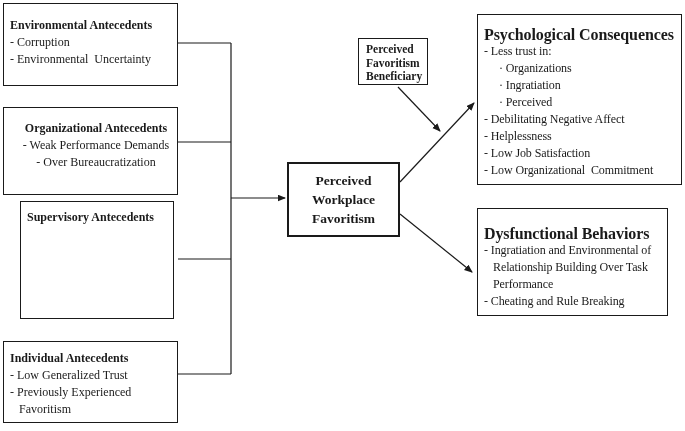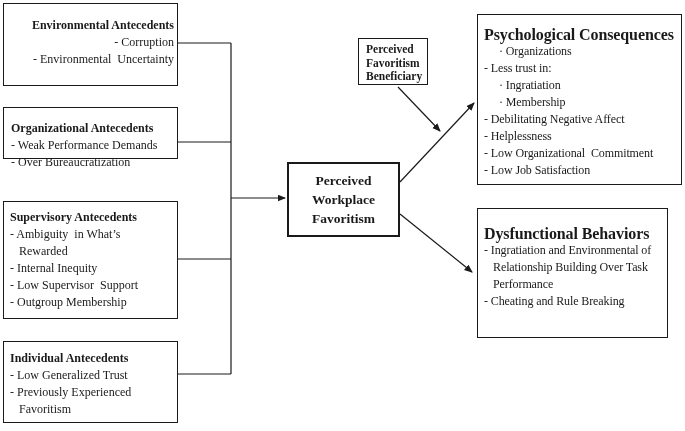--- a/index.html
+++ b/index.html
@@ -10,27 +10,27 @@
   }
   .box {
     position:absolute; box-sizing:border-box; background:#ffffff;
     border:1.5px solid #1a1a1a; font-size:12px; line-height:17px;
   }
   .box .title { font-weight:bold; white-space:pre; }
   .box .line  { white-space:pre; }
   .line.ind1  { padding-left:9px; }
   .line.ind2  { padding-left:15px; }
 
-  #box-env  { left:3px;  top:3px;   width:175px; height:83px;  padding:13px 3px 0 6px;text-align:right; }
-  #box-org  { left:3px;  top:107px; width:175px; height:52px;  padding:12px 3px 0 7px; }
-  #box-sup  { left:3px;  top:201px; width:175px; height:118px; padding:7px 3px 0 6px; }
+  #box-env  { left:3px;  top:3px;   width:175px; height:83px;  padding:13px 3px 0 6px; }
+  #box-org  { left:3px;  top:107px; width:175px; height:88px;  padding:12px 3px 0 14px;text-align:center; }
+  #box-sup  { left:20px;  top:201px; width:154px; height:118px; padding:7px 3px 0 6px; }
   #box-ind  { left:3px;  top:341px; width:175px; height:82px;  padding:8px 3px 4px 6px; }
 
   #box-psych { left:477px; top:14px;  width:205px; height:171px; padding:11px 2px 0 6px; letter-spacing:-0.1px; }
-  #box-dysf  { left:477px; top:208px; width:191px; height:130px; padding:16px 2px 16px 6px; letter-spacing:-0.1px; }
+  #box-dysf  { left:477px; top:208px; width:191px; height:108px; padding:16px 2px 16px 6px; letter-spacing:-0.1px; }
   #box-psych .title, #box-dysf .title { font-size:16px; }
 
   #box-central {
     left:287px; top:162px; width:113px; height:75px; border-width:2px;
     display:flex; flex-direction:column; justify-content:center; align-items:center;
     text-align:center; font-weight:bold; font-size:13.5px; line-height:19px;
   }
   #box-beneficiary {
     left:358px; top:38px; width:70px; height:47px;
     padding:4px 0 0 7px; font-weight:bold; font-size:11.5px; line-height:13.5px;
@@ -72,27 +72,20 @@
   <div class="box" id="box-org">
     <div class="title">Organizational Antecedents</div>
     <div class="body">
         <div class="line ind0">- Weak Performance Demands</div>
         <div class="line ind0">- Over Bureaucratization</div>
       </div>
   </div>
 
   <div class="box" id="box-sup">
     <div class="title">Supervisory Antecedents</div>
-    <div class="body">
-        <div class="line ind0">- Ambiguity  in What’s</div>
-        <div class="line ind1">Rewarded</div>
-        <div class="line ind0">- Internal Inequity</div>
-        <div class="line ind0">- Low Supervisor  Support</div>
-        <div class="line ind0">- Outgroup Membership</div>
-      </div>
   </div>
 
   <div class="box" id="box-ind">
     <div class="title">Individual Antecedents</div>
     <div class="body">
         <div class="line ind0">- Low Generalized Trust</div>
         <div class="line ind0">- Previously Experienced</div>
         <div class="line ind1">Favoritism</div>
       </div>
   </div>
@@ -105,28 +98,28 @@
 
   <div class="box" id="box-beneficiary">
     <div>Perceived</div>
     <div>Favoritism</div>
     <div>Beneficiary</div>
   </div>
 
   <div class="box" id="box-psych">
     <div class="title">Psychological Consequences</div>
     <div class="body">
+        <div class="line ind0">- Less trust in:</div>
         <div class="line ind2">· Organizations</div>
-        <div class="line ind0">- Less trust in:</div>
         <div class="line ind2">· Ingratiation</div>
-        <div class="line ind2">· Membership</div>
+        <div class="line ind2">· Perceived</div>
         <div class="line ind0">- Debilitating Negative Affect</div>
         <div class="line ind0">- Helplessness</div>
+        <div class="line ind0">- Low Job Satisfaction</div>
         <div class="line ind0">- Low Organizational  Commitment</div>
-        <div class="line ind0">- Low Job Satisfaction</div>
       </div>
   </div>
 
   <div class="box" id="box-dysf">
     <div class="title">Dysfunctional Behaviors</div>
     <div class="body">
         <div class="line ind0">- Ingratiation and Environmental of</div>
         <div class="line ind1">Relationship Building Over Task</div>
         <div class="line ind1">Performance</div>
         <div class="line ind0">- Cheating and Rule Breaking</div>

